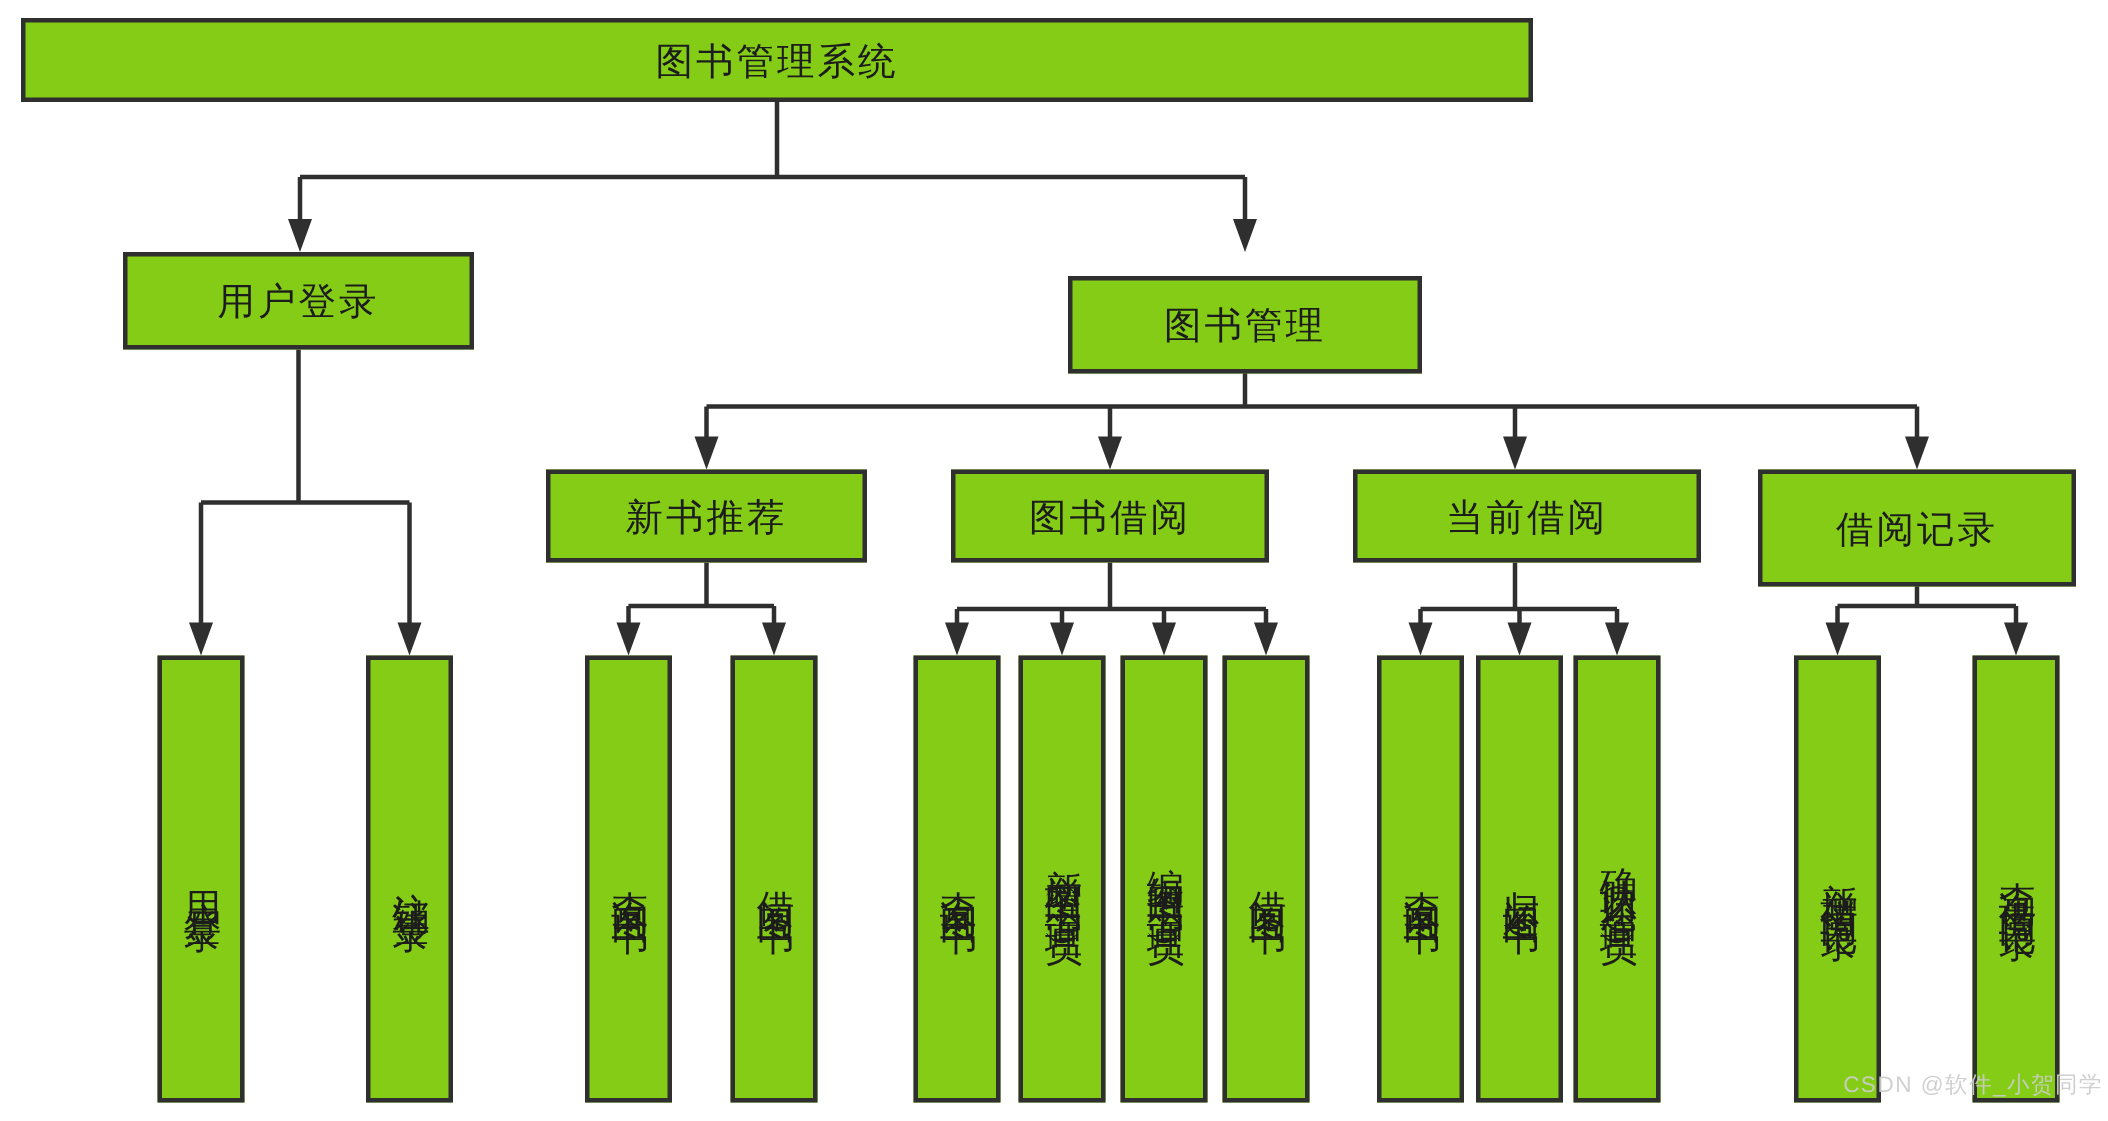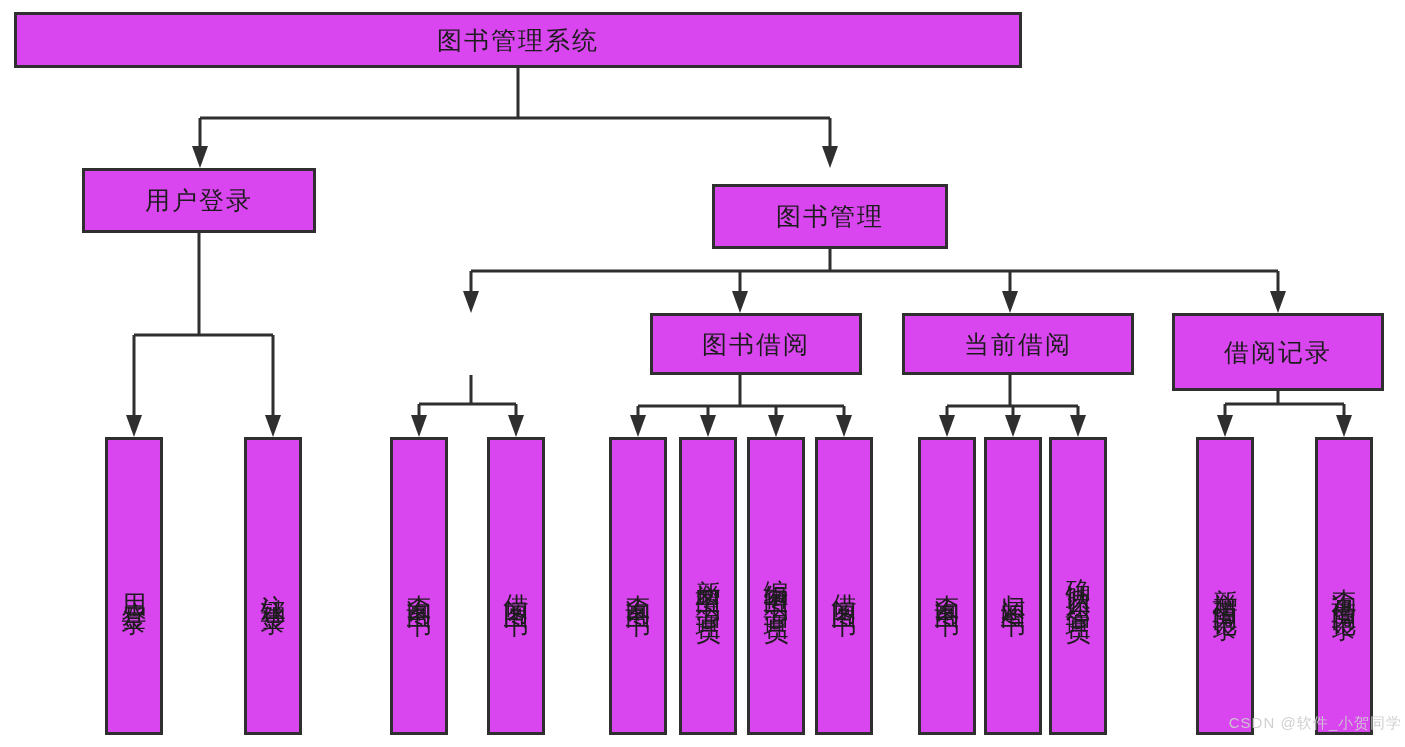--- a/index.html
+++ b/index.html
@@ -3,21 +3,21 @@
 <meta charset="utf-8">
 <style>
   * { margin:0; padding:0; box-sizing:border-box; }
   html,body { background:#ffffff; }
   body { font-family:"Liberation Sans","DejaVu Sans",sans-serif; }
   .canvas {
     position:relative; width:1405px; height:747px;
     background:#ffffff; overflow:hidden;
   }
   .node {
-    position:absolute; background:#d946ef;
+    position:absolute; background:#84cc16;
     border:3px solid #2f2f2f; color:#1c1c1c;
     display:flex; align-items:center; justify-content:center;
     z-index:2; font-size:25px;
   }
   .hnode span { letter-spacing:2px; white-space:nowrap; }
   .vnode span {
     writing-mode:vertical-rl; text-orientation:mixed;
     letter-spacing:6px; font-size:25px; line-height:1;
   }
   svg.connectors {
@@ -77,21 +77,24 @@
     <span>图书管理系统</span>
   </div>
 
   <div class="node hnode" style="left:82px;top:168px;width:234px;height:65px">
     <span>用户登录</span>
   </div>
   <div class="node hnode" style="left:712px;top:184px;width:236px;height:65px">
     <span>图书管理</span>
   </div>
 
-  <div class="node hnode" style="left:650px;top:313px;width:212px;height:62px">
+  <div class="node hnode" style="left:364px;top:313px;width:214px;height:62px">
+    <span>新书推荐</span>
+  </div>
+  <div class="node hnode" style="left:634px;top:313px;width:212px;height:62px">
     <span>图书借阅</span>
   </div>
   <div class="node hnode" style="left:902px;top:313px;width:232px;height:62px">
     <span>当前借阅</span>
   </div>
   <div class="node hnode" style="left:1172px;top:313px;width:212px;height:78px">
     <span>借阅记录</span>
   </div>
 
   <div class="node vnode" style="left:105px;top:437px;width:58px;height:298px">

